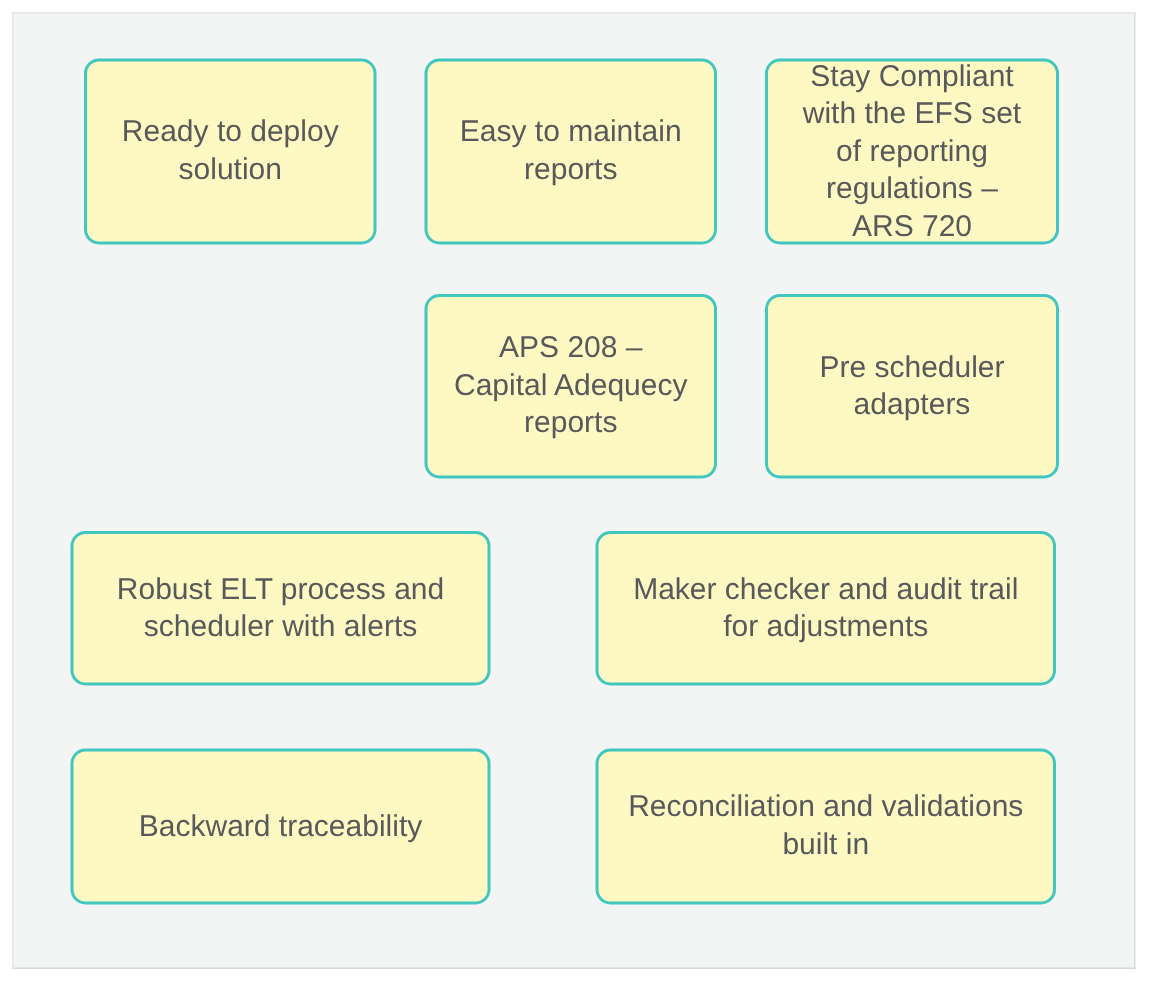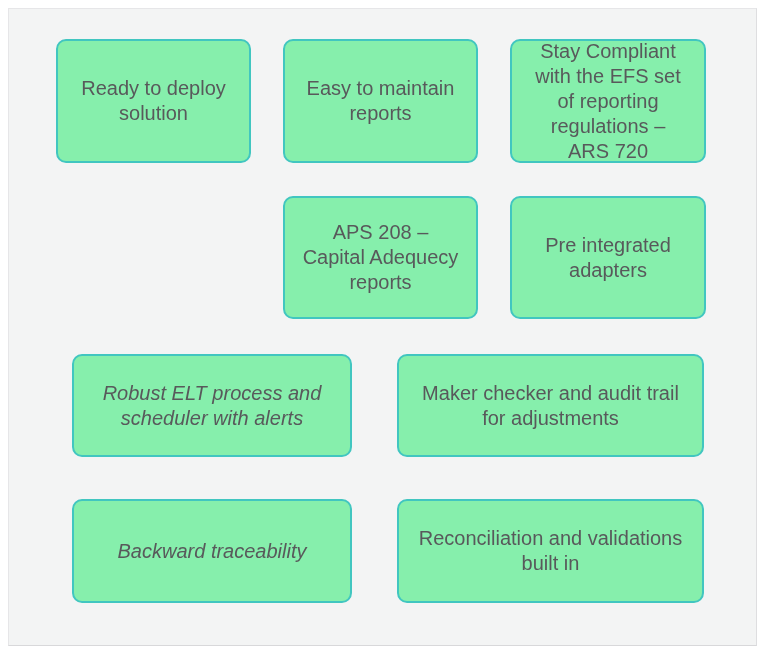--- a/index.html
+++ b/index.html
@@ -25,21 +25,21 @@
     border: 1px solid #E6E6E8;
     border-bottom-color: #D8D8DA;
     border-right-color: #DEDEE0;
     box-sizing: border-box;
   }
   .box {
     position: absolute;
     box-sizing: border-box;
     border: 2px solid #41C6C0;
     border-radius: 10px;
-    background: #86efac;
+    background: #fef9c3;
     color: #58595B;
     font-size: 20px;
     line-height: 25px;
     text-align: center;
     display: flex;
     align-items: center;
     justify-content: center;
     padding: 0 17px;
   }
   
@@ -48,21 +48,21 @@
   .r2 { top: 187px; height: 123px; }
   
   .r3 { top: 345px; height: 103px; }
   
   .r4 { top: 490px; height: 104px; }
 
   .c1 { left: 47px;  width: 195px; }
   .c2 { left: 274px; width: 195px; }
   .c3 { left: 501px; width: 196px; }
 
-  .w1 { left: 63px;  width: 280px; font-style: italic; }
+  .w1 { left: 38px;  width: 280px; }
   .w2 { left: 388px; width: 307px; }
 
   .label { display: inline-block; }
 </style>
 </head>
 <body>
 
 <div class="stage">
   <div class="panel">
 
@@ -73,21 +73,21 @@
       <span class="label">Easy to maintain reports</span>
     </div>
     <div class="box r1 c3">
       <span class="label">Stay Compliant with the EFS set of reporting regulations – ARS 720</span>
     </div>
 
     <div class="box r2 c2">
       <span class="label">APS 208 – Capital Adequecy reports</span>
     </div>
     <div class="box r2 c3">
-      <span class="label">Pre integrated adapters</span>
+      <span class="label">Pre scheduler adapters</span>
     </div>
 
     <div class="box r3 w1">
       <span class="label">Robust ELT process and scheduler with alerts</span>
     </div>
     <div class="box r3 w2">
       <span class="label">Maker checker and audit trail for adjustments</span>
     </div>
 
     <div class="box r4 w1">

